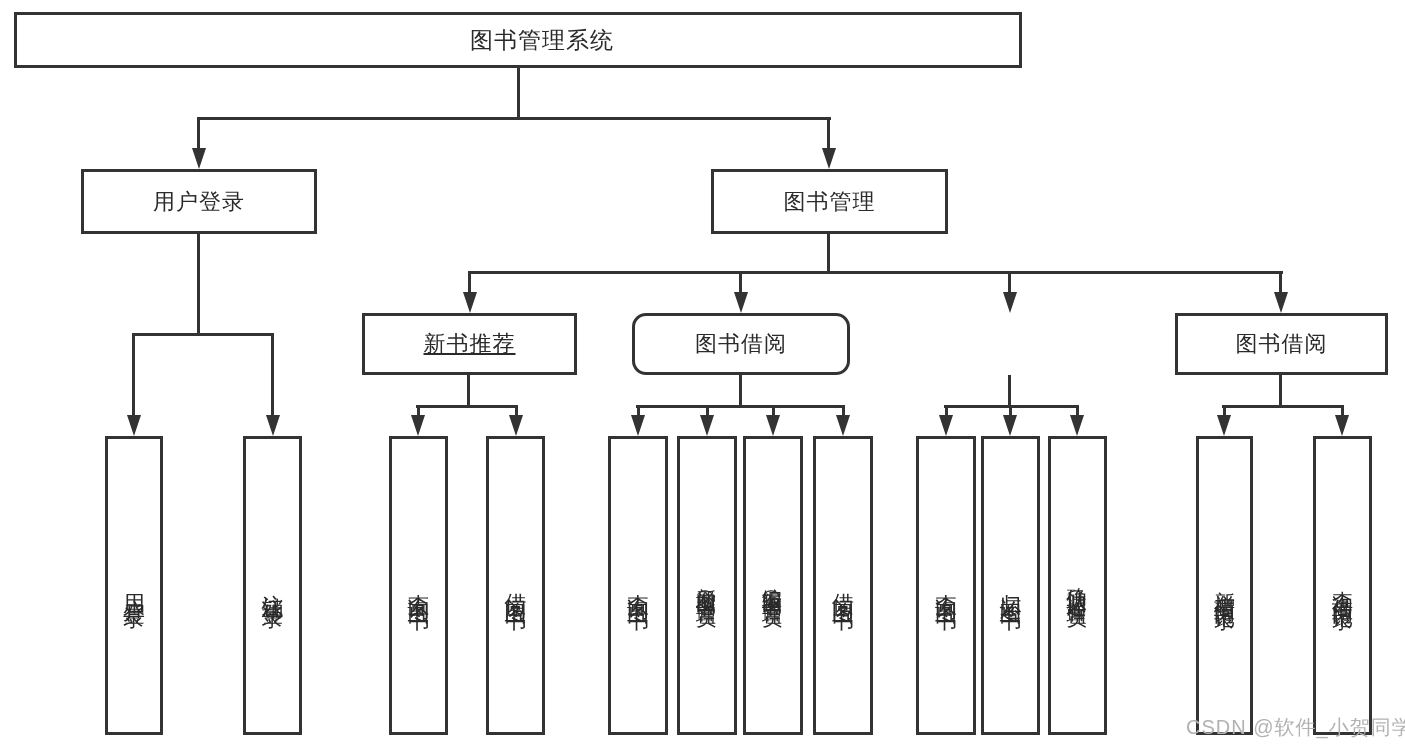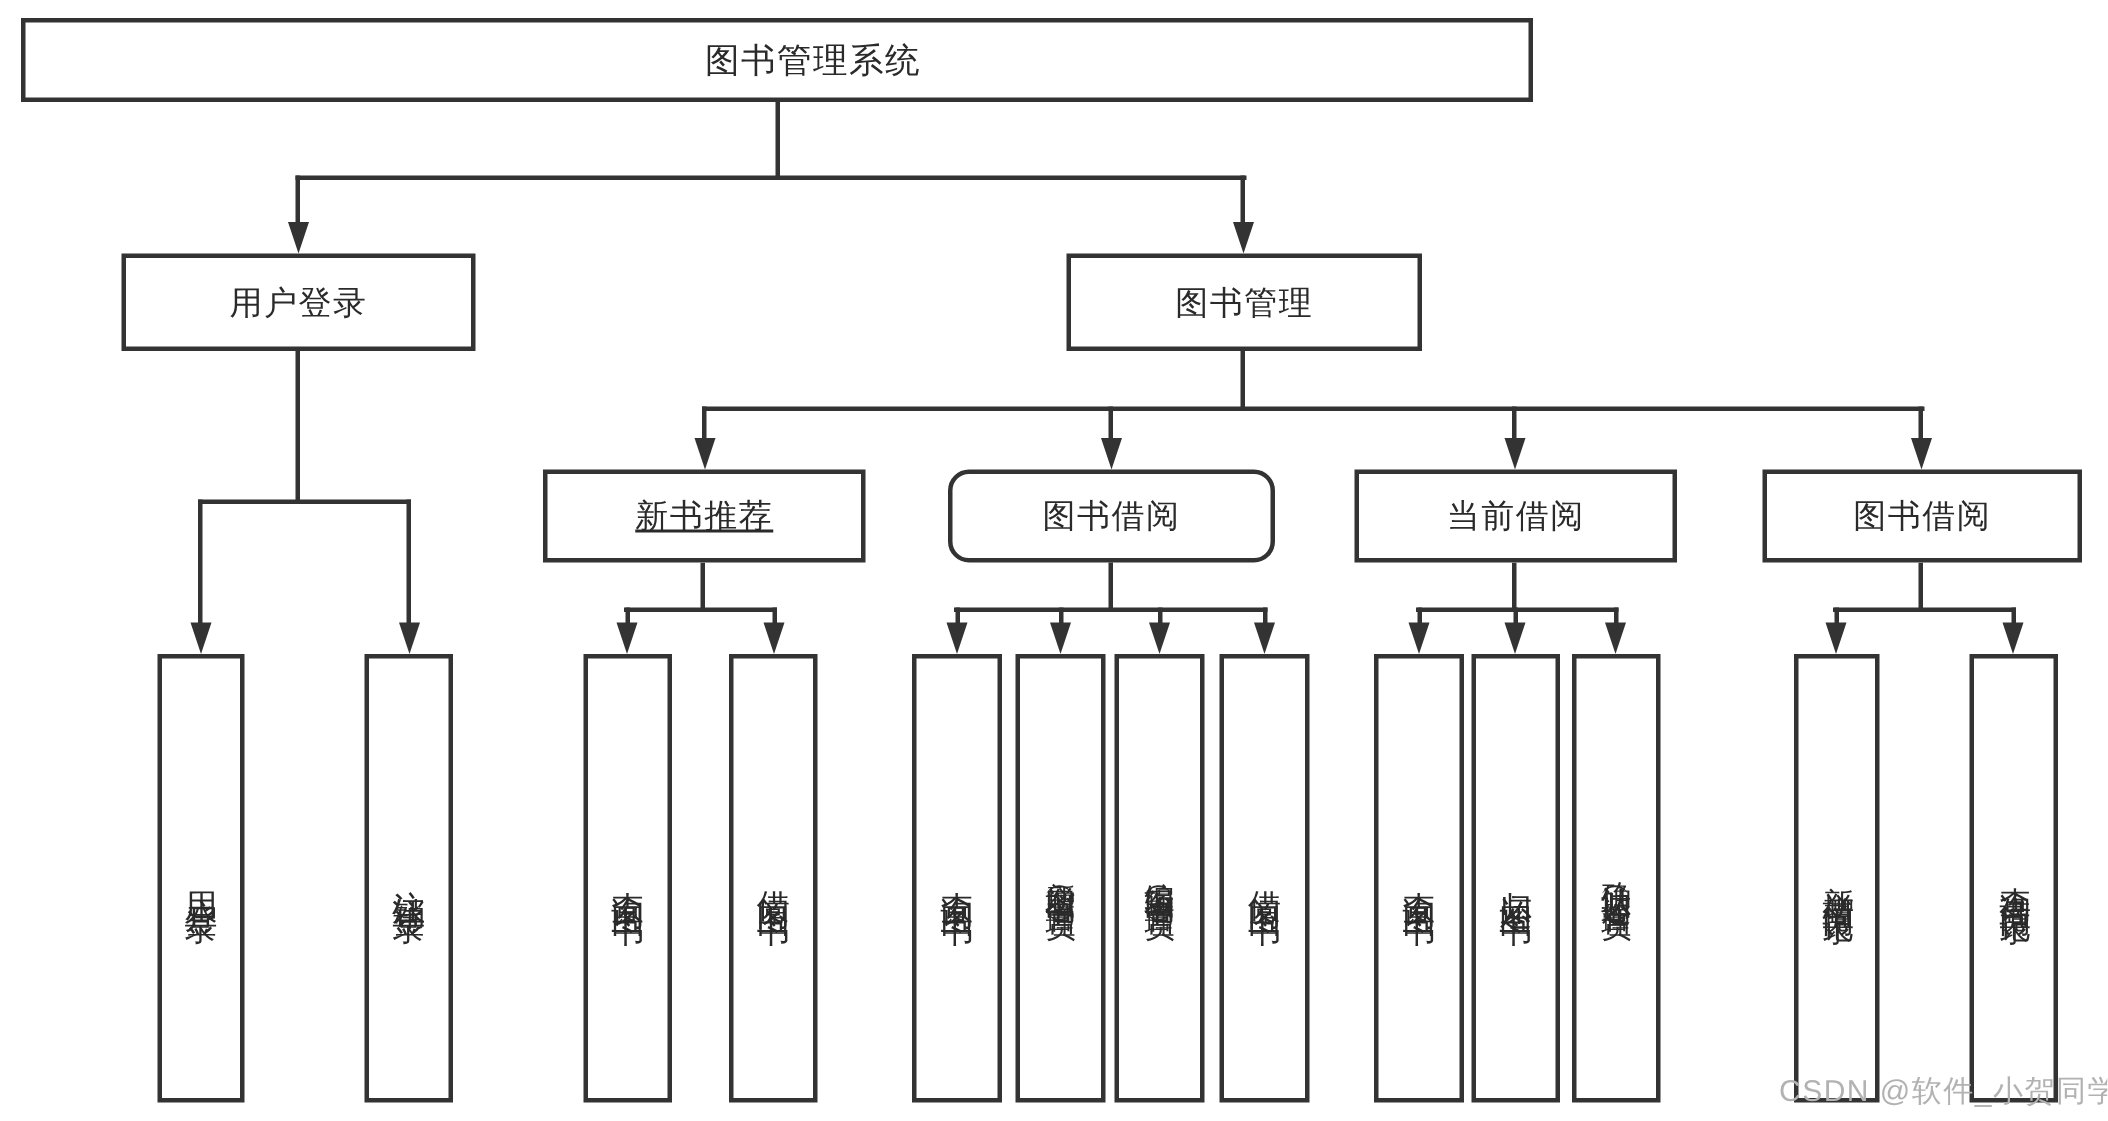--- a/index.html
+++ b/index.html
@@ -98,21 +98,20 @@
   <div class="hbox root" style="left:14px;top:12px;width:1008px;height:56px;padding-left:48px;">图书管理系统</div>
 
   <div class="hbox" style="left:81px;top:169px;width:236px;height:65px;">用户登录</div>
 
   <div class="hbox" style="left:711px;top:169px;width:237px;height:65px;">图书管理</div>
 
   <div class="hbox" style="left:362px;top:313px;width:215px;height:62px;text-decoration:underline;">新书推荐</div>
 
   <div class="hbox" style="left:632px;top:313px;width:218px;height:62px;border-radius:14px;">图书借阅</div>
 
-  <div class="hbox" style="left:903px;top:313px;width:215px;height:62px;">当前借阅</div>
 
   <div class="hbox" style="left:1175px;top:313px;width:213px;height:62px;">图书借阅</div>
 
   <div class="vbox" style="left:105px;top:436px;width:58px;height:299px;">用户登录</div>
 
   <div class="vbox" style="left:243px;top:436px;width:59px;height:299px;">注销登录</div>
 
   <div class="vbox" style="left:389px;top:436px;width:59px;height:299px;">查询图书</div>
 
   <div class="vbox" style="left:486px;top:436px;width:59px;height:299px;">借阅图书</div>

